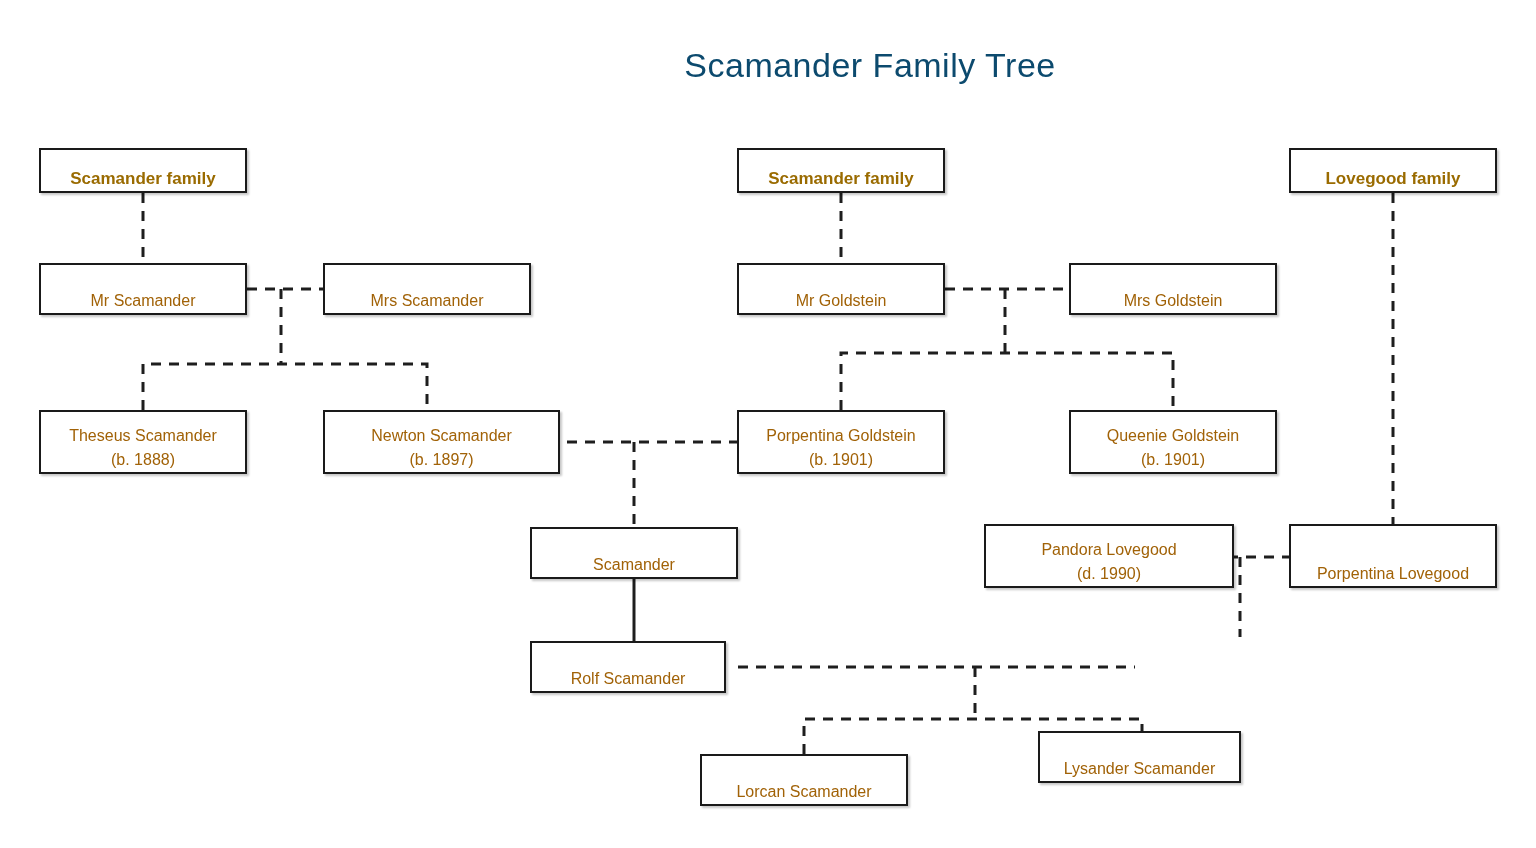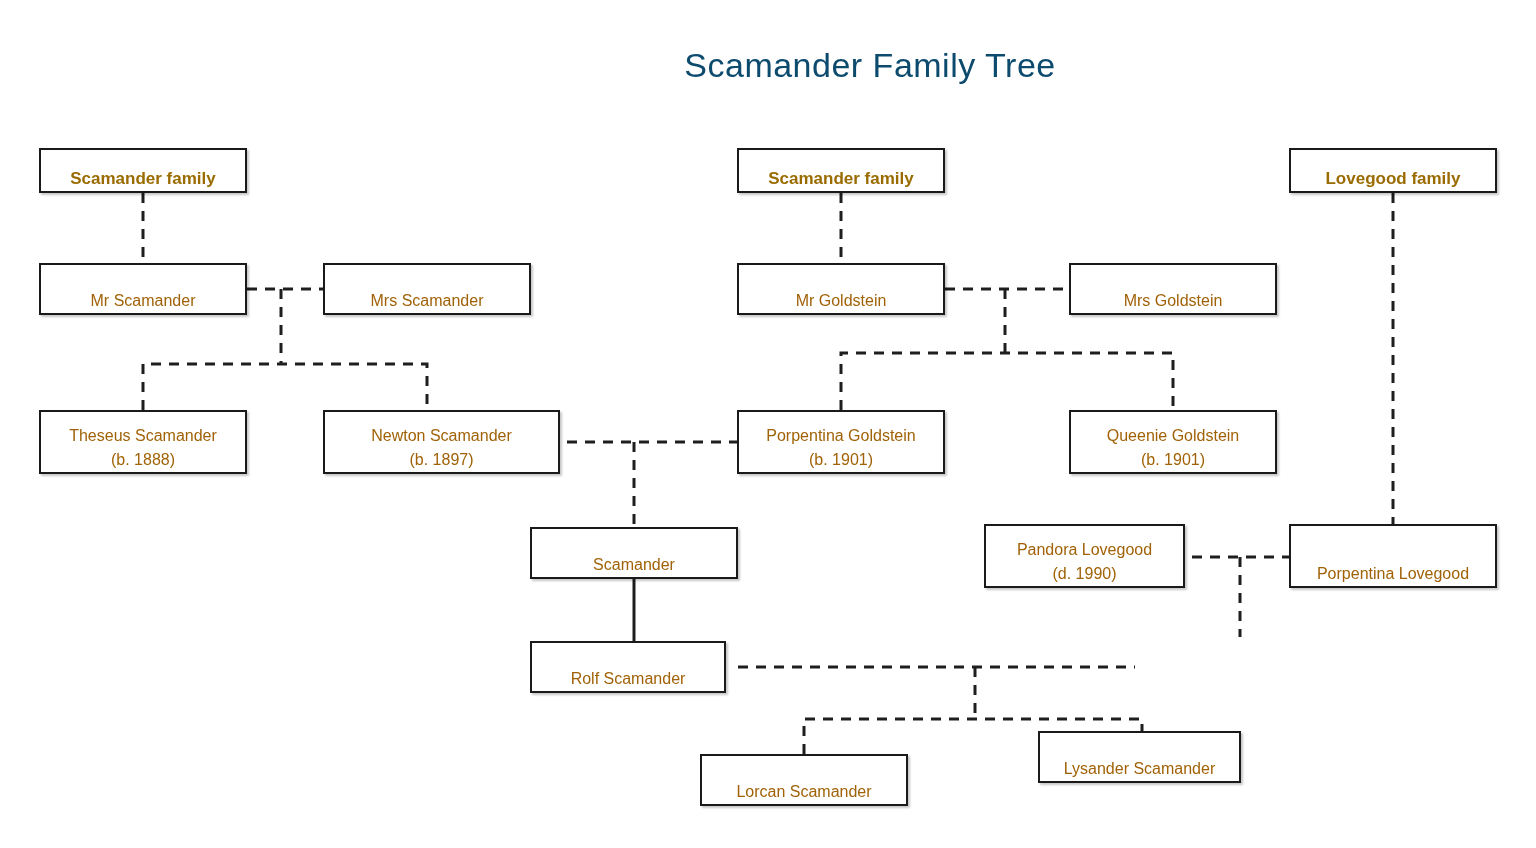--- a/index.html
+++ b/index.html
@@ -130,21 +130,21 @@
     <span class="detail">(b. 1901)</span>
   </div>
   <div class="node member" style="left:1069px;top:410px;width:208px;height:64px">
     <span class="name">Queenie Goldstein</span>
     <span class="detail">(b. 1901)</span>
   </div>
 
   <div class="node member" style="left:530px;top:527px;width:208px;height:52px">
     <span class="name">Scamander</span>
   </div>
-  <div class="node member" style="left:984px;top:524px;width:201px;height:64px">
+  <div class="node member" style="left:984px;top:524px;width:250px;height:64px">
     <span class="name">Pandora Lovegood</span>
     <span class="detail">(d. 1990)</span>
   </div>
   <div class="node member" style="left:1289px;top:524px;width:208px;height:64px">
     <span class="name">Porpentina Lovegood</span>
   </div>
 
   <div class="node member" style="left:530px;top:641px;width:196px;height:52px">
     <span class="name">Rolf Scamander</span>
   </div>

